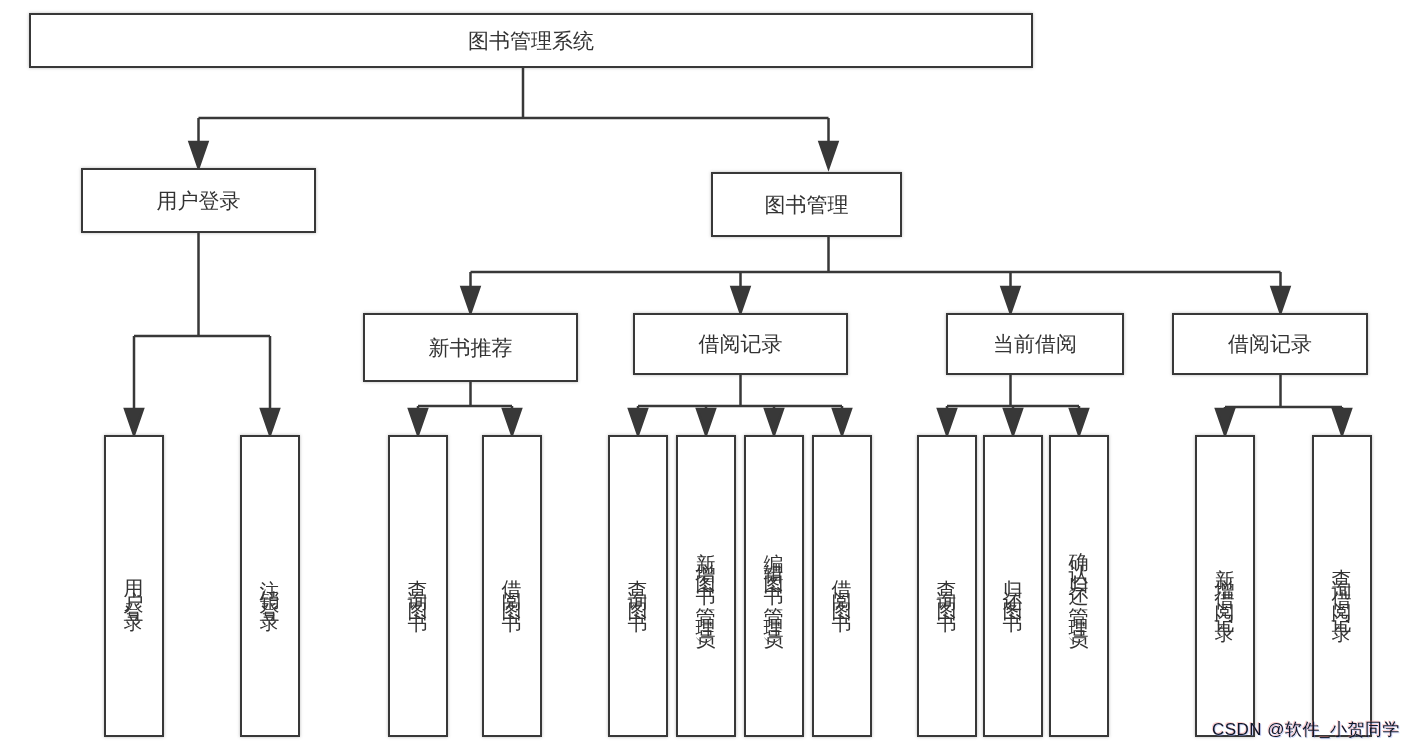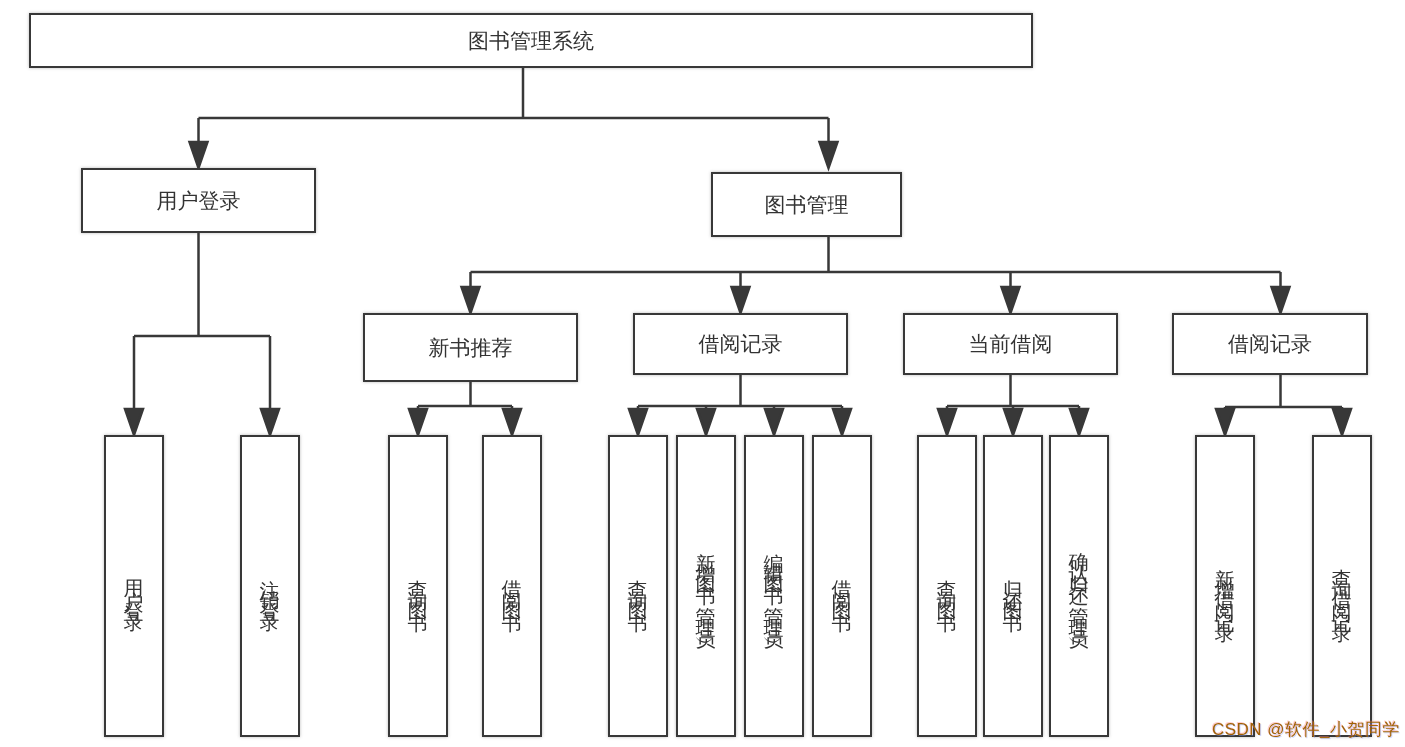--- a/index.html
+++ b/index.html
@@ -32,21 +32,21 @@
     text-orientation:mixed;
     font-size:20px;
     letter-spacing:11px;
     line-height:1;
   }
   .watermark{
     position:absolute;
     right:5px;bottom:6px;
     z-index:2;
     font-size:17px;
-    color:#a16207;
+    color:#0f172a;
     letter-spacing:.5px;
     text-shadow:-1px -1px 0 rgba(255,130,130,.40), 1px 1px 0 rgba(140,160,255,.40);
     white-space:nowrap;
   }
 </style>
 </head>
 <body>
 
 <svg class="connector-layer" width="1405" height="747" viewBox="0 0 1405 747">
   <g stroke="#383838" stroke-width="2.5" fill="#383838">
@@ -111,21 +111,21 @@
 <div class="node" style="left:711px;top:172px;width:191px;height:65px">
   <span class="lbl">图书管理</span>
 </div>
 
 <div class="node" style="left:363px;top:313px;width:215px;height:69px">
   <span class="lbl">新书推荐</span>
 </div>
 <div class="node" style="left:633px;top:313px;width:215px;height:62px">
   <span class="lbl">借阅记录</span>
 </div>
-<div class="node" style="left:903px;top:313px;width:215px;height:62px">
+<div class="node" style="left:946px;top:313px;width:178px;height:62px">
   <span class="lbl">当前借阅</span>
 </div>
 <div class="node" style="left:1172px;top:313px;width:196px;height:62px">
   <span class="lbl">借阅记录</span>
 </div>
 
 <div class="node v" style="left:104px;top:435px;width:60px;height:302px">
   <span class="lbl">用户登录</span>
 </div>
 <div class="node v" style="left:240px;top:435px;width:60px;height:302px">

